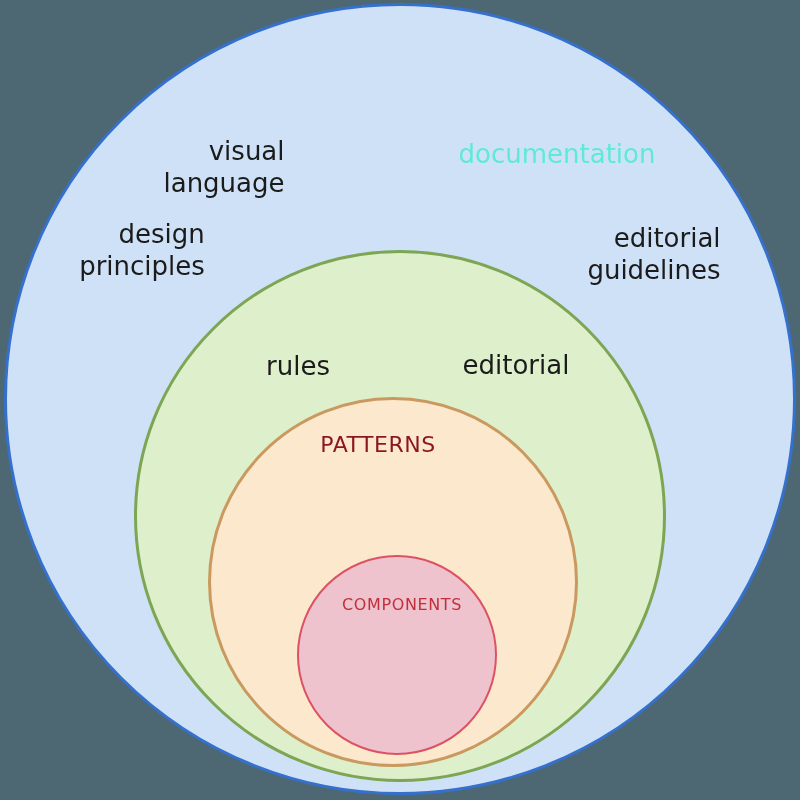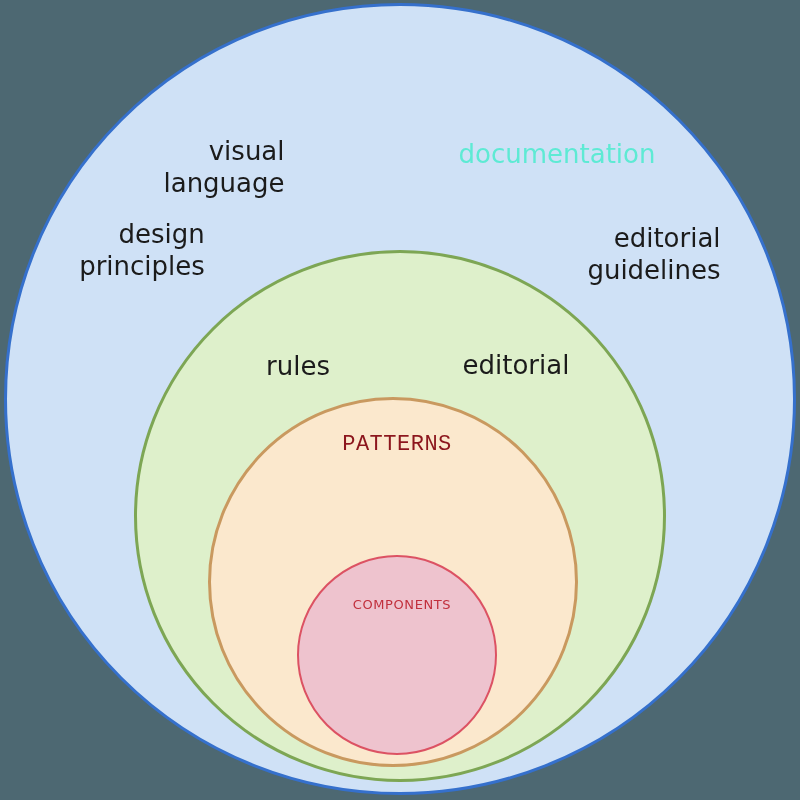--- a/index.html
+++ b/index.html
@@ -30,22 +30,22 @@
     position: absolute;
     transform: translate(-50%, -50%);
     white-space: pre-line;
     text-align: center;
     line-height: 1.22;
   }
   .t-title { font-weight: 400; letter-spacing: 0.5px; white-space: nowrap; }
 
   .t-style-guide          { left: 400px; top: 94px;  font-size: 30px; }
   .t-pattern-library      { left: 400px; top: 315px; font-size: 24px; }
-  .t-patterns             { left: 397px; top: 445px; font-size: 22px; font-family: Liberation Mono, monospace; }
-  .t-components           { left: 402px; top: 605px; font-size: 13px; letter-spacing: 0.6px; }
+  .t-patterns             { left: 378px; top: 445px; font-size: 22px; }
+  .t-components           { left: 402px; top: 605px; font-size: 16px; letter-spacing: 0.6px; }
 
   .t-note { font-size: 26px; text-align: right; }
   .t-visual-language      { left: 224px; top: 168px; }
   .t-documentation        { left: 557px; top: 155px; white-space: nowrap; }
   .t-design-principles    { left: 142px; top: 251px; }
   .t-editorial-guidelines { left: 654px; top: 255px; }
   .t-rules                { left: 272px; top: 367px; white-space: nowrap; }
   .t-examples             { left: 516px; top: 366px; white-space: nowrap; }
 </style>
 </head>

